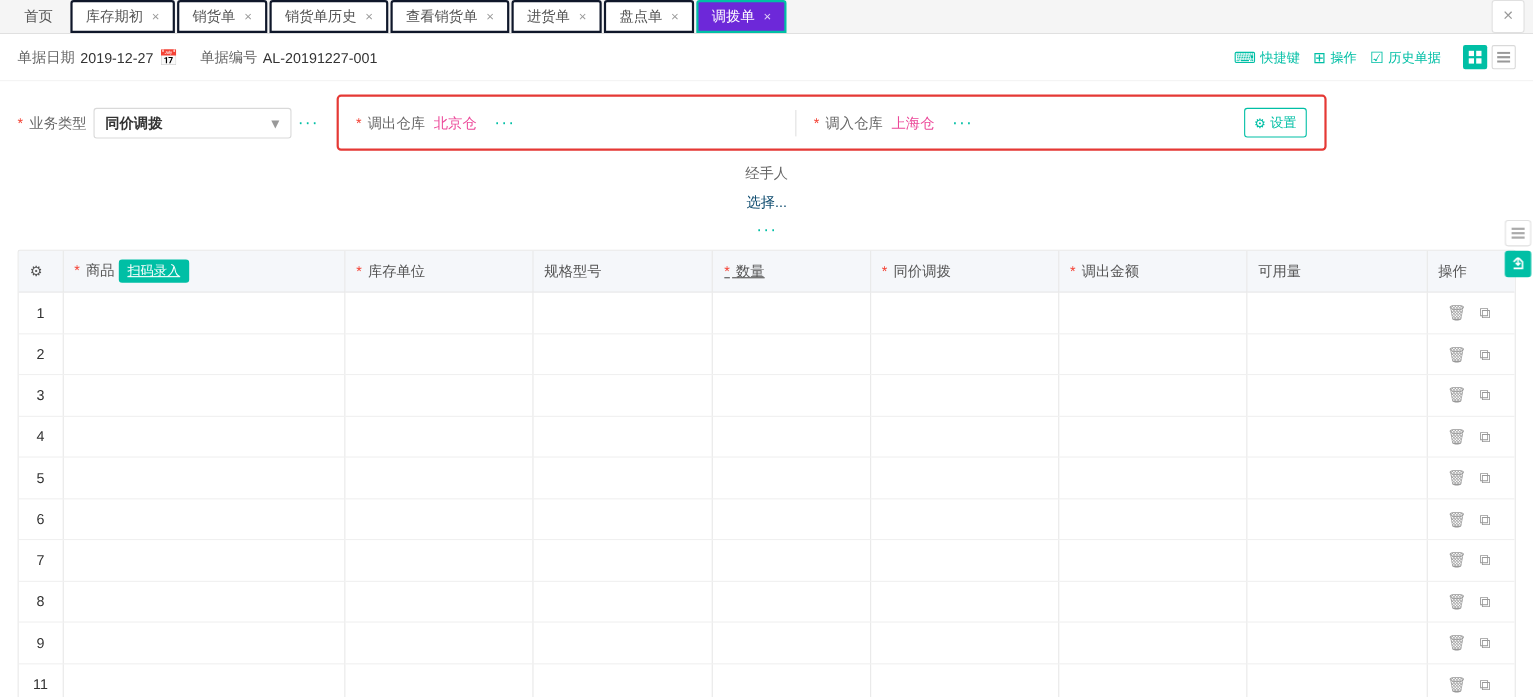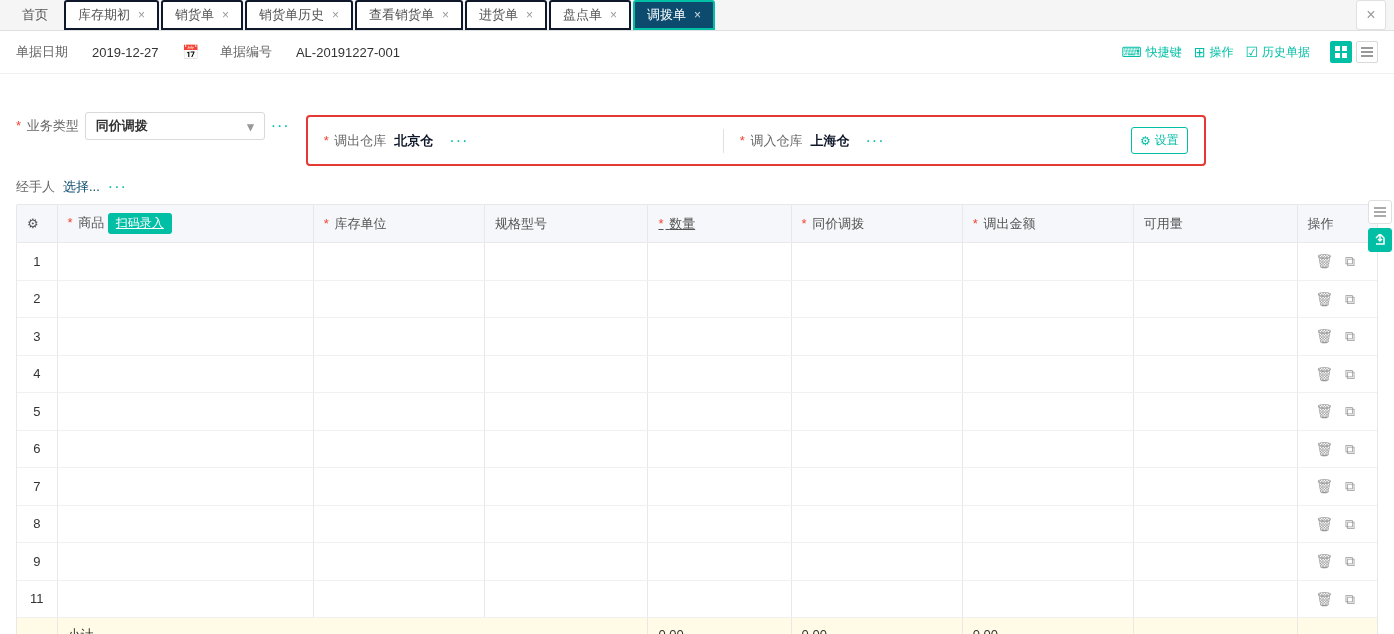--- a/index.html
+++ b/index.html
@@ -23,21 +23,21 @@
       background: #fff;
       border: 2px solid #0f172a;
       border-radius: 3px 3px 0 0;
       cursor: pointer;
       font-size: 13px;
       color: #555;
       gap: 6px;
       white-space: nowrap;
     }
     .tab-item.active {
-      background: #0c4a6e;
+      background: #6d28d9;
       color: #fff;
       border-color: #00bfa5;
     }
     .tab-close {
       font-size: 12px;
       color: #999;
       cursor: pointer;
       margin-left: 2px;
     }
     .tab-item.active .tab-close { color: rgba(255,255,255,0.8); }
@@ -71,21 +71,21 @@
       display: flex;
       align-items: center;
       padding: 10px 16px;
       gap: 20px;
       border-bottom: 1px solid #f0f0f0;
       background: #fff;
     }
     .form-field {
       display: flex;
       align-items: center;
-      gap: 24px;
+      gap: 5px;
       font-size: 13px;
       text-align: right;
     }
     .form-field label { color: #666; white-space: nowrap; }
     .form-field .value { color: #333; font-weight: 500; }
     .calendar-icon {
       color: #00bfa5;
       font-size: 14px;
       cursor: pointer;
     }
@@ -147,37 +147,36 @@
     
     .warehouse-section {
       border: 2px solid #e53935;
       border-radius: 4px;
       padding: 10px 16px;
       display: flex;
       align-items: center;
       gap: 0;
       flex: 1;
       max-width: 900px;
-      margin-top: 29px;
     }
     .warehouse-field {
       display: flex;
       align-items: center;
       gap: 8px;
       flex: 1;
     }
     .warehouse-field .wh-label {
       color: #666;
       font-size: 13px;
       white-space: nowrap;
     }
     .warehouse-field .wh-value {
-      color: #0f172a;
-      font-size: 13px;
-      font-weight: 700;
+      color: #ec4899;
+      font-size: 13px;
+      font-weight: 400;
     }
     .warehouse-divider {
       width: 1px;
       height: 24px;
       background: #e0e0e0;
       margin: 0 16px;
     }
     .settings-btn {
       display: flex;
       align-items: center;
@@ -191,20 +190,21 @@
       white-space: nowrap;
       margin-left: 8px;
     }
 
     
     .person-row {
       display: flex;
       align-items: center;
       gap: 8px;
       margin-bottom: 8px;
+      flex-direction: column;
     }
     .person-placeholder { color: #0c4a6e; font-size: 13px; }
 
     
     .data-table-wrap {
       margin: 0 0 0 0;
       border: 1px solid #e8e8e8;
       border-radius: 2px;
       overflow: hidden;
     }

